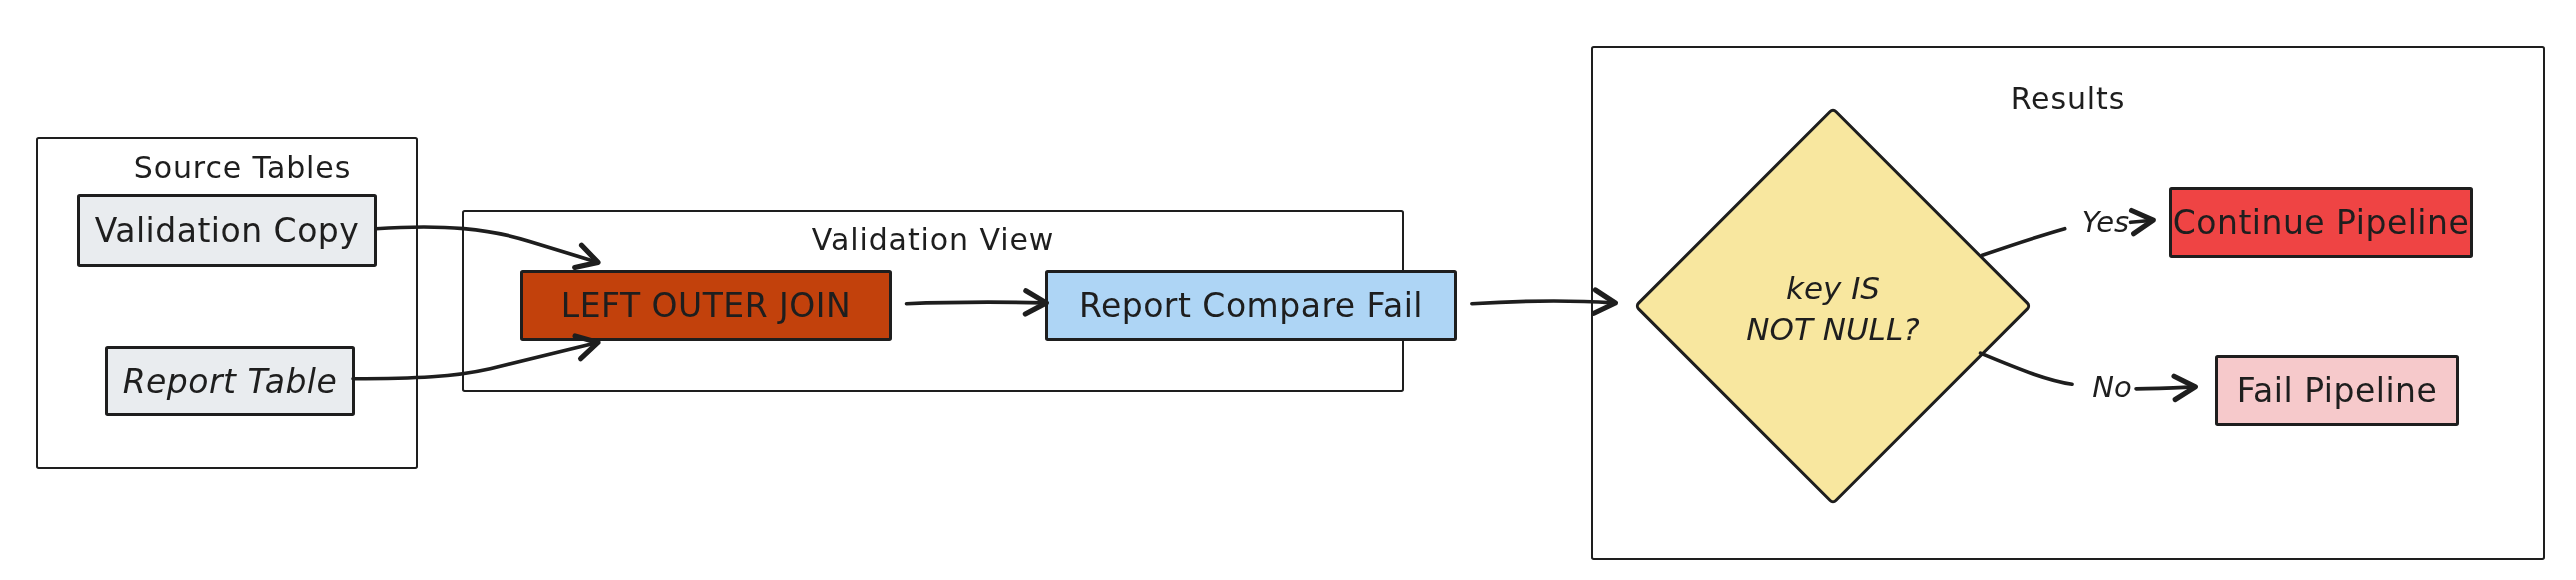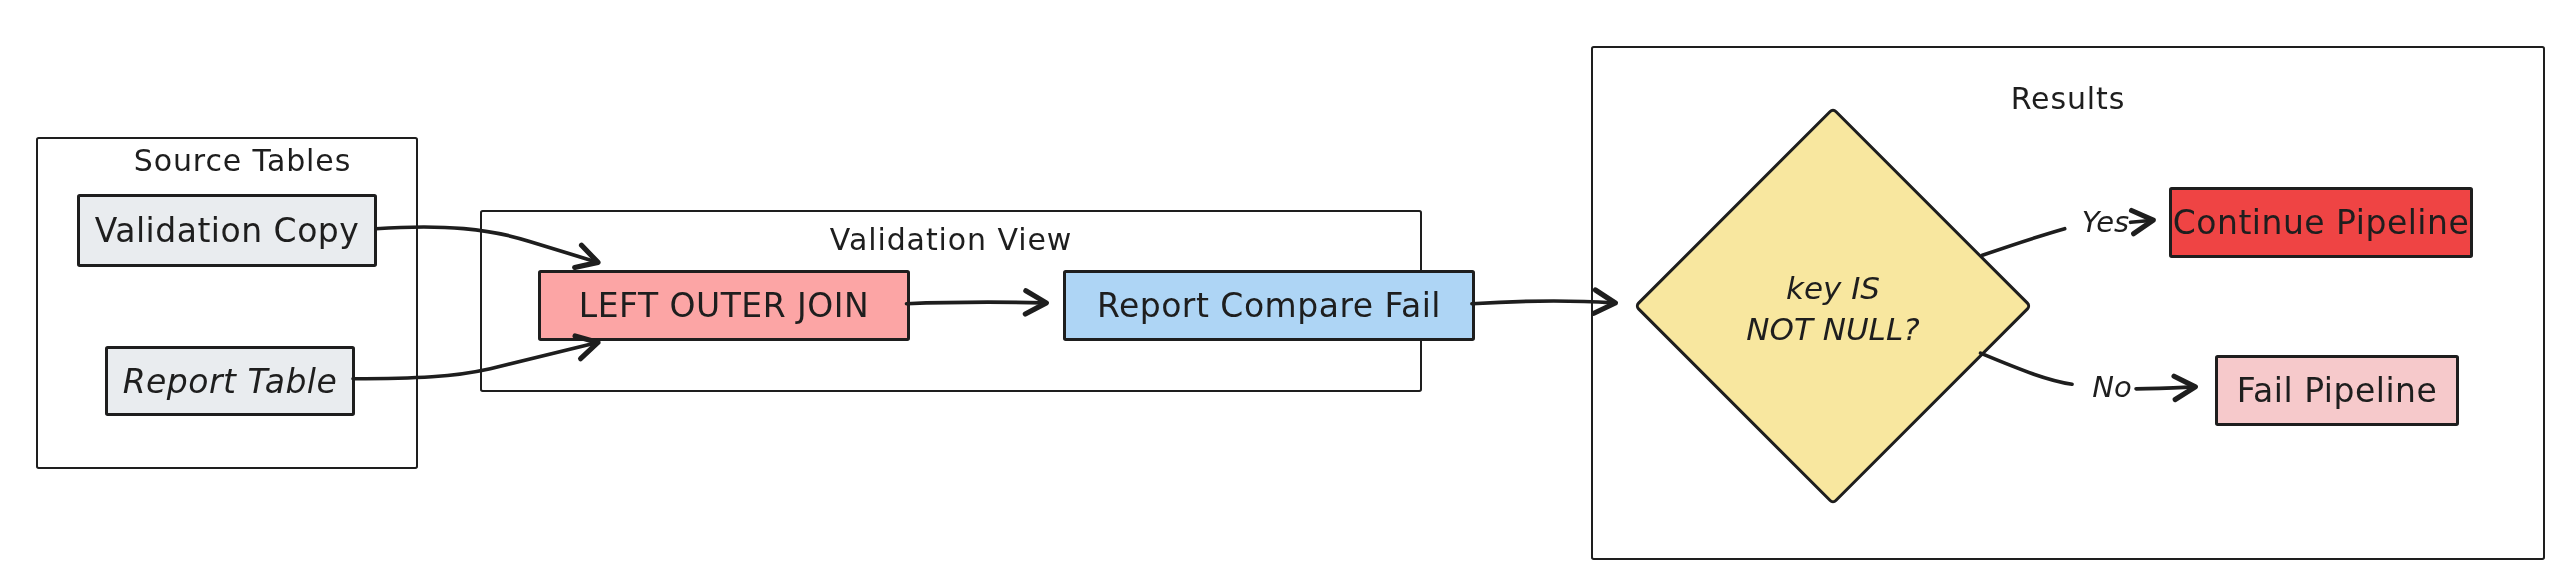--- a/index.html
+++ b/index.html
@@ -77,32 +77,32 @@
     z-index: 3;
     pointer-events: none;
   }
 </style>
 </head>
 <body>
 
 <div id="scene">
 
   <div class="group" style="left:36px; top:137px; width:382px; height:332px;">
-    <div class="group-title" style="top:4px;margin-left:31px;">Source Tables</div>
+    <div class="group-title" style="top:11px;margin-left:31px;">Source Tables</div>
     <div class="node" style="left: 39px; top: 55px; width: 300px; height: 73px; background-color: rgb(233, 236, 239);">
       <span>Validation Copy</span>
     </div>
     <div class="node" style="left: 67px; top: 207px; width: 250px; height: 70px; background-color: rgb(233, 236, 239); font-style: italic;">
       <span>Report Table</span>
     </div>
   </div>
 
-  <div class="group" style="left:480px; top:210px; width:942px; height:182px;">
+  <div class="group" style="left:462px; top:210px; width:942px; height:182px;">
     <div class="group-title" style="top:10px;">Validation View</div>
-    <div class="node" style="left: 56px; top: 58px; width: 372px; height: 71px; background-color: #fca5a5;">
+    <div class="node" style="left: 56px; top: 58px; width: 372px; height: 71px; background-color: #c2410c;">
       <span>LEFT OUTER JOIN</span>
     </div>
     <div class="node" style="left: 581px; top: 58px; width: 412px; height: 71px; background-color: rgb(174, 213, 245);">
       <span>Report Compare Fail</span>
     </div>
   </div>
 
   <div class="group" style="left:1591px; top:46px; width:954px; height:514px;">
     <div class="group-title" style="top:11px;margin-top:22px;">Results</div>
 

